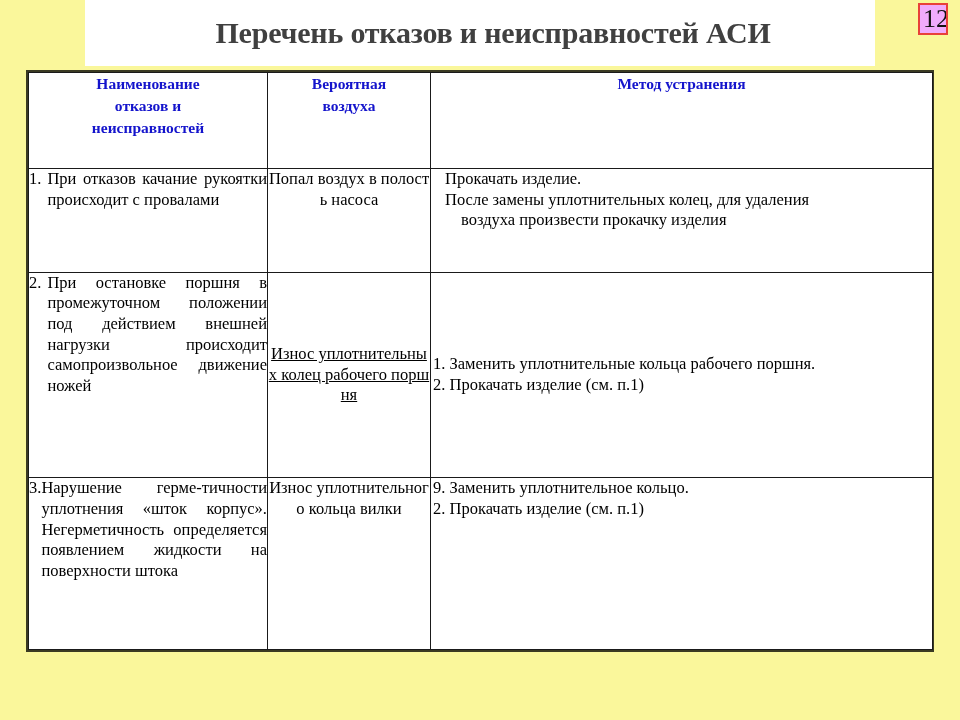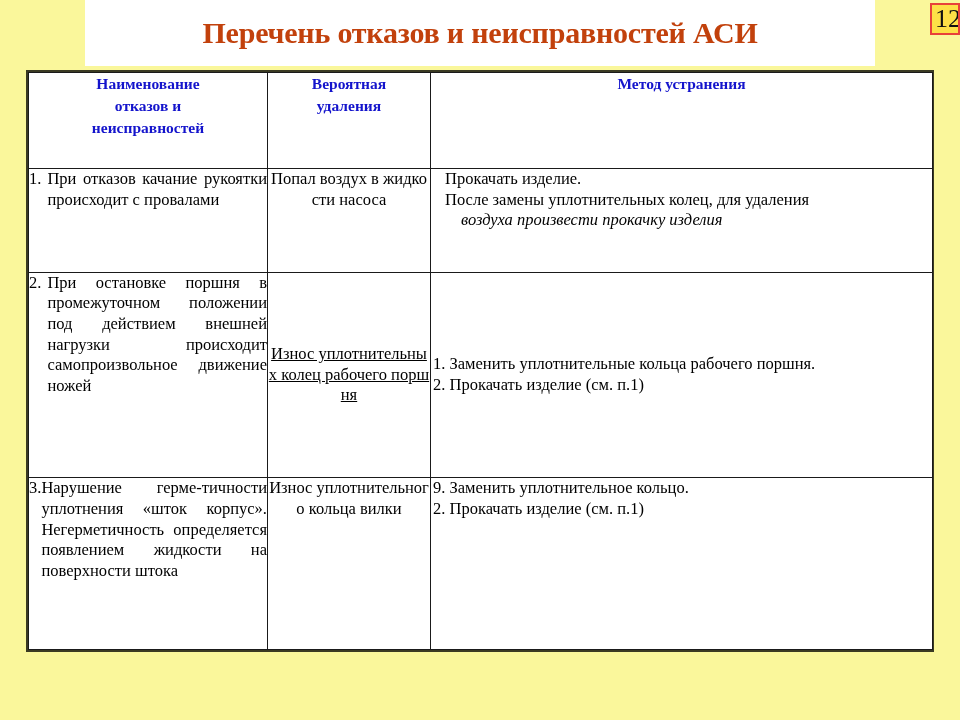--- a/index.html
+++ b/index.html
@@ -19,44 +19,44 @@
   .title-band {
     position: absolute;
     left: 85px;
     top: 0;
     width: 790px;
     height: 66px;
     background: #FFFFFF;
   }
   .slide-title {
     position: absolute;
-    left: 85px;
+    left: 98px;
     top: 0;
     width: 790px;
     height: 66px;
     display: flex;
     align-items: center;
     justify-content: center;
-    color: #c2410c;
+    color: #404040;
     font-family: "Liberation Serif", serif;
     font-weight: bold;
     font-size: 30px;
     letter-spacing: -0.2px;
     white-space: nowrap;
     text-align: right;
   }
 
   
   .page-badge {
     position: absolute;
-    right: 0px;
+    right: 12px;
     top: 3px;
     width: 30px;
     height: 32px;
-    background: #fde047;
+    background: #f0abfc;
     border: 2px solid #E8413A;
     box-sizing: border-box;
     overflow: hidden;
     display: flex;
     align-items: center;
     justify-content: flex-start;
   }
   .page-badge span {
     font-family: "Liberation Serif", serif;
     font-size: 26px;
@@ -152,21 +152,21 @@
   .c3cell {
     padding: 5px 4px 4px 6px;
   }
   .c3cell.mid { vertical-align: middle; }
   .c3cell .l1 { padding-left: 14px; }
   .c3cell .l2 {
     padding-left: 14px;
     text-align: justify;
     text-align-last: left;
   }
-  .c3cell .l3 { padding-left: 30px; font-style: italic; }
+  .c3cell .l3 { padding-left: 30px; }
   .c3cell .plain { padding-left: 2px; }
 </style>
 </head>
 <body>
 
 <div class="title-band"></div>
 <div class="slide-title">Перечень отказов и неисправностей АСИ</div>
 
 <div class="page-badge">
   <span>12</span>
@@ -181,38 +181,38 @@
     </colgroup>
     <thead>
       <tr>
         <th class="hdr">
           <div>Наименование</div>
           <div>отказов и</div>
           <div>неисправностей</div>
         </th>
         <th class="hdr">
           <div>Вероятная</div>
-          <div>удаления</div>
+          <div>воздуха</div>
         </th>
         <th class="hdr">
           <div>Метод устранения</div>
         </th>
       </tr>
     </thead>
     <tbody>
 
       <tr>
         <td class="cell c1cell">
           <div class="num-line">
             <span class="num">1.</span>
             <span class="body" style="padding-left:6px;">При отказов качание рукоятки происходит с провалами</span>
           </div>
         </td>
         <td class="cell c2cell">
-          <span>Попал воздух в жидкости насоса</span>
+          <span>Попал воздух в полость насоса</span>
         </td>
         <td class="cell c3cell">
           <div class="l1">Прокачать изделие.</div>
           <div class="l2">После замены уплотнительных колец, для удаления</div>
           <div class="l3">воздуха произвести прокачку изделия</div>
         </td>
       </tr>
 
       <tr>
         <td class="cell c1cell">

